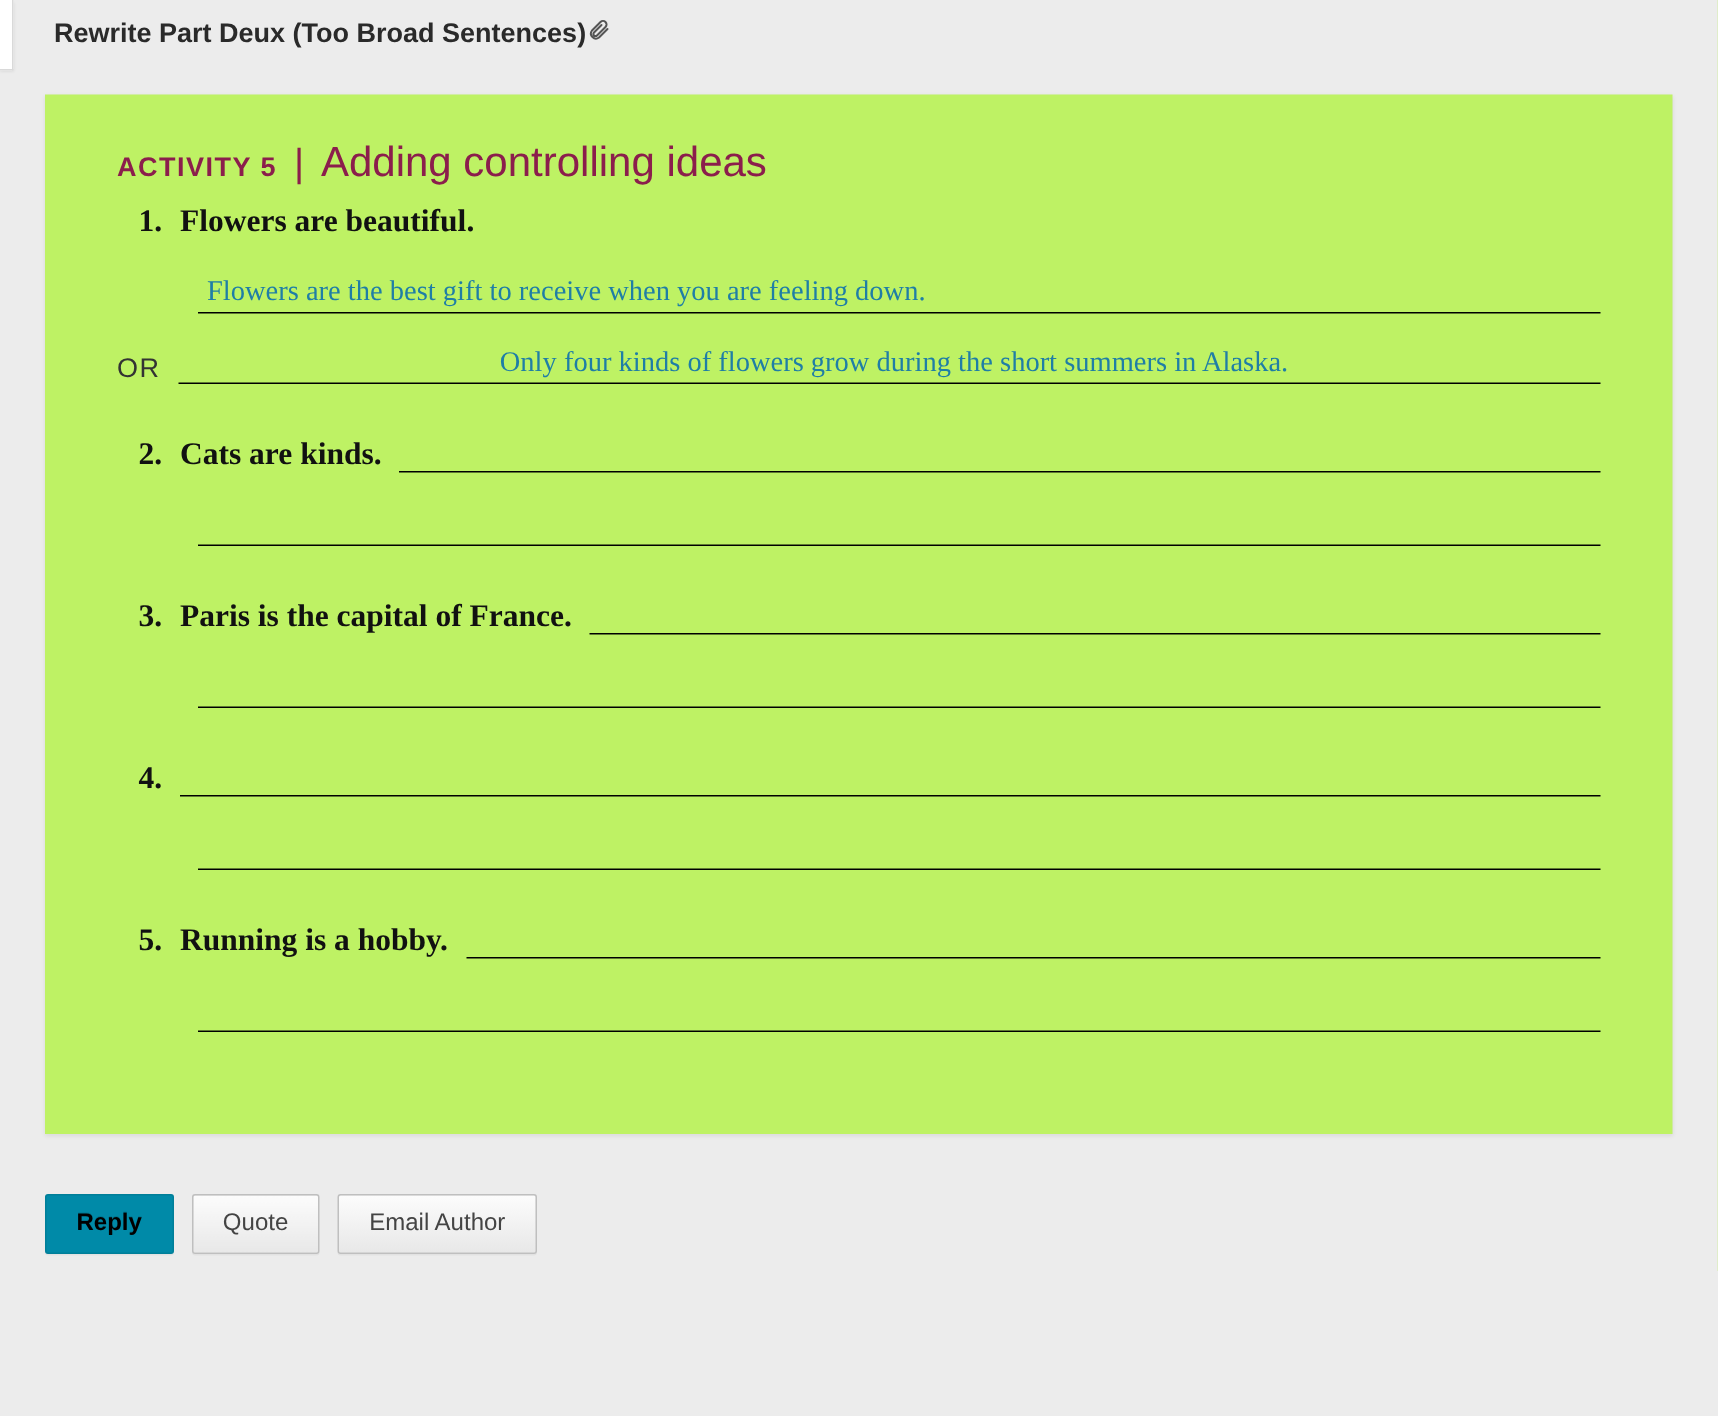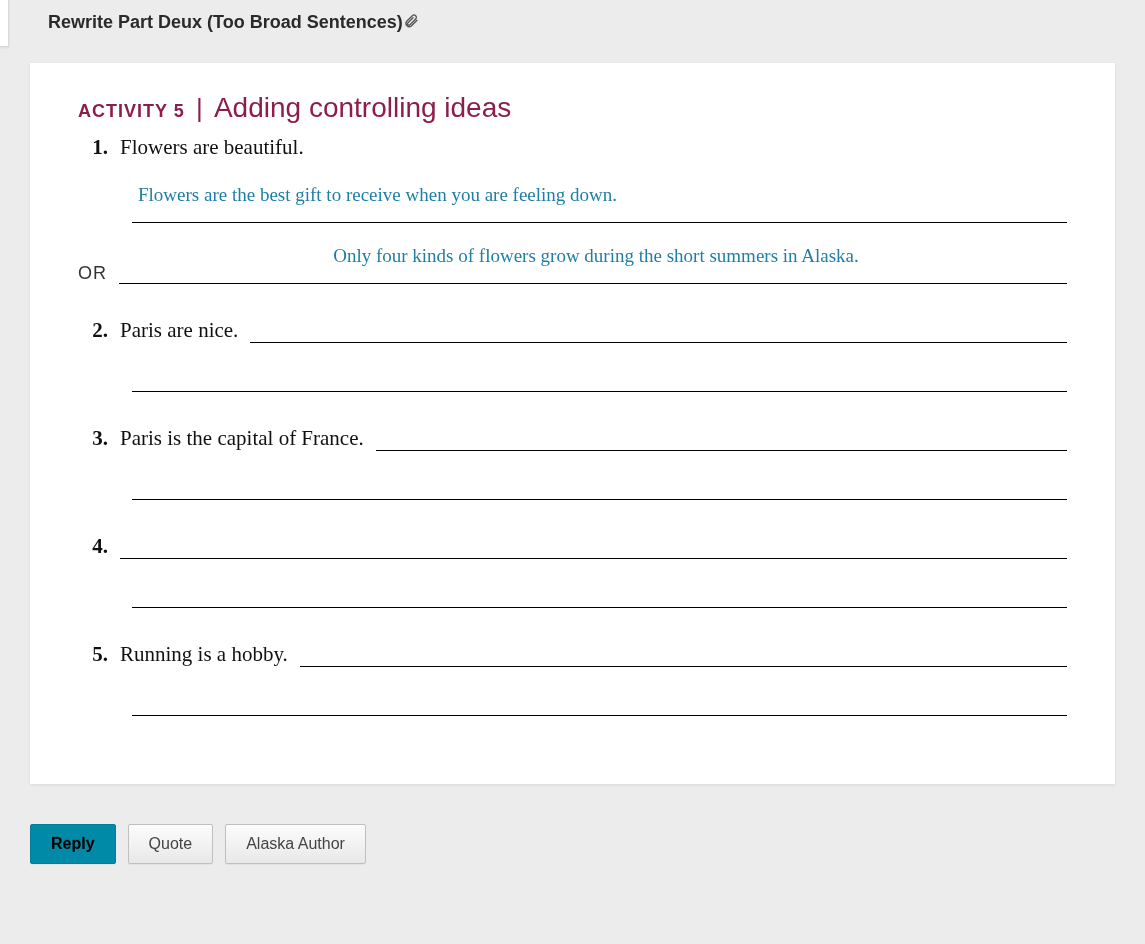--- a/index.html
+++ b/index.html
@@ -24,36 +24,36 @@
     height: 46px;
     background: #fff;
     border: 1px solid #d9d9d9;
     border-left: none;
     border-top: none;
     box-shadow: 0 1px 2px rgba(0,0,0,0.08);
   }
   .title-row {
     display: flex;
     align-items: center;
-    padding: 12px 0 8px 48px;
+    padding: 12px 0 8px 36px;
   }
   .title-row h1 {
     margin: 0;
     font-size: 18px;
     font-weight: 700;
     color: #2a2a2a;
   }
   .clip-icon svg {
     width: 16px;
     height: 16px;
     stroke: #555;
     fill: none;
   }
   .worksheet {
-    background: #ffffff;
+    background: #bef264;
     margin: 22px 30px 0 30px;
     padding: 28px 48px 34px 48px;
     box-shadow: 0 1px 3px rgba(0,0,0,0.08);
     box-sizing: border-box;
   }
   .activity-header {
     margin: 0 0 10px 0;
     font-size: 26px;
     line-height: 1.2;
     font-weight: 300;
@@ -95,35 +95,35 @@
     gap: 12px;
     font-size: 21px;
     margin-left: 8px;
   }
   .item-num {
     font-weight: 700;
     min-width: 22px;
     text-align: right;
   }
   .item-prompt {
-    font-weight: 400;
+    font-weight: 700;
     white-space: nowrap;
     text-align: right;
   }
   .blank {
     flex: 1 1 auto;
     border-bottom: 1.5px solid #000;
     height: 24px;
     position: relative;
   }
   .blank.answered {
     color: #1f7ea6;
     font-family: "Comic Sans MS", "Segoe Script", cursive;
     font-size: 19px;
-    padding: 0 0 16px 6px;
+    padding: 0 0 2px 6px;
     height: auto;
   }
   .line-full {
     margin: 24px 0 0 54px;
     border-bottom: 1.5px solid #000;
     height: 24px;
   }
   .or-row {
     display: flex;
     align-items: flex-end;
@@ -201,21 +201,21 @@
         <div class="line-full blank answered" style="margin-left:54px;">Flowers are the best gift to receive when you are feeling down.</div>
         <div class="or-row">
           <span class="or-label">OR</span>
           <span class="blank answered">Only four kinds of flowers grow during the short summers in Alaska.</span>
         </div>
       </div>
 
       <div class="item">
         <div class="item-first-line">
           <span class="item-num">2.</span>
-          <span class="item-prompt">Paris are nice.</span>
+          <span class="item-prompt">Cats are kinds.</span>
           <span class="blank"></span>
         </div>
         <div class="line-full"></div>
       </div>
 
       <div class="item">
         <div class="item-first-line">
           <span class="item-num">3.</span>
           <span class="item-prompt">Paris is the capital of France.</span>
           <span class="blank"></span>
@@ -239,16 +239,16 @@
         </div>
         <div class="line-full"></div>
       </div>
 
     </div>
   </div>
 
   <div class="button-bar">
     <button class="btn btn-primary">Reply</button>
     <button class="btn">Quote</button>
-    <button class="btn">Alaska Author</button>
+    <button class="btn">Email Author</button>
   </div>
 
 </div>
 
 </body></html>

